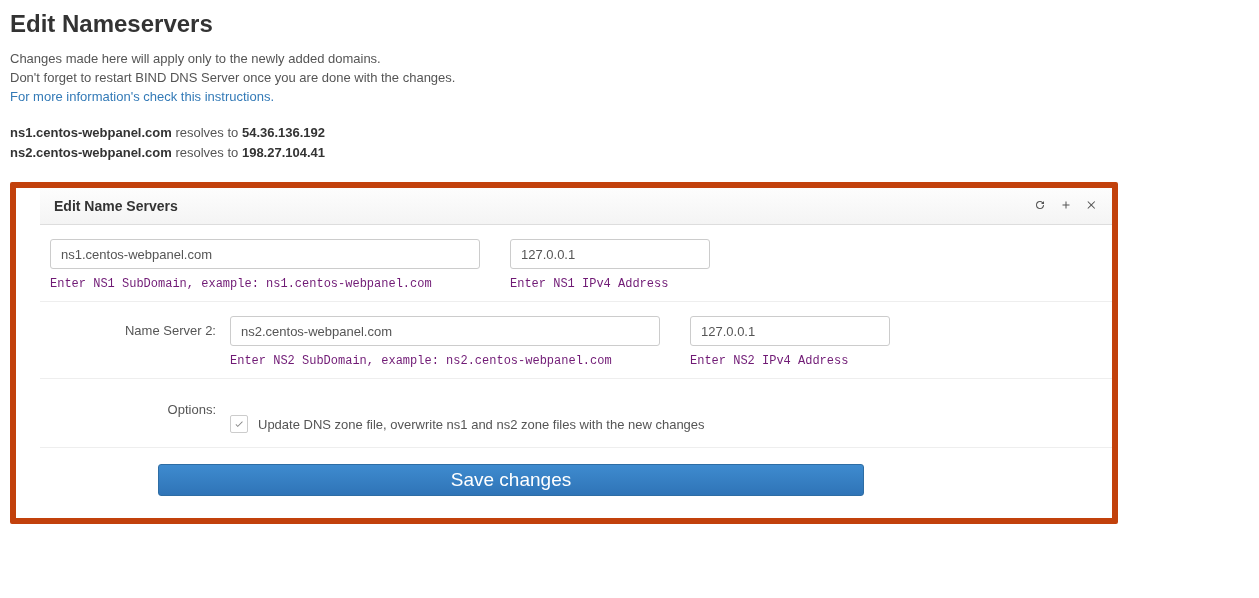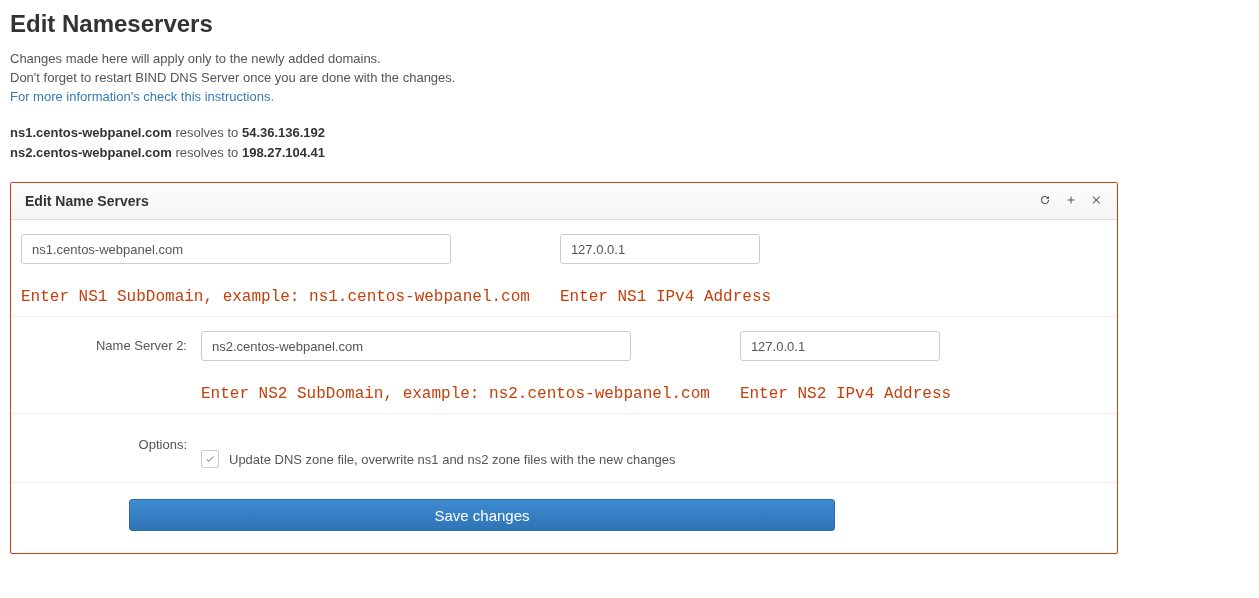--- a/index.html
+++ b/index.html
@@ -17,24 +17,25 @@
       color: #333;
       margin-bottom: 12px;
     }
     .intro { margin-bottom: 16px; line-height: 1.45; }
     .intro a { color: #337ab7; text-decoration: none; }
     .resolve-block { margin-bottom: 18px; line-height: 1.6; }
     .resolve-block b { font-weight: 700; color: #333; }
 
     .panel {
       width: 1108px;
-      border: 1px solid #c2410c;
+      border: 6px solid #c2410c;
       border-radius: 2px;
       background: #fff;
       margin-bottom: 20px;
+      padding-left: 24px;
     }
     .panel-heading {
       background: linear-gradient(#fdfdfd, #f4f4f4);
       border-bottom: 1px solid #ddd;
       padding: 10px 14px;
       display: flex;
       align-items: center;
       justify-content: space-between;
     }
     .panel-heading-title {
@@ -73,24 +74,24 @@
       border: 1px solid #ccc;
       border-radius: 3px;
       padding: 0 10px;
       font-size: 13px;
       color: #555;
       background: #fff;
     }
     .input-wide { width: 430px; }
     .input-ip { width: 200px; }
     .help-text {
-      margin-top: 24px;
+      margin-top: 8px;
       font-family: "Courier New", monospace;
-      font-size: 16px;
-      color: #c2410c;
+      font-size: 12px;
+      color: #701a75;
     }
 
     .options-row { padding: 16px 10px 14px; border-bottom: 1px solid #eee; display: flex; }
     .checkbox-list { display: flex; flex-direction: column; gap: 10px; }
     .checkbox-item { display: flex; align-items: center; gap: 10px; margin-top: 20px; }
     .custom-check {
       width: 18px; height: 18px;
       border: 1px solid #ccc;
       border-radius: 2px;
       display: inline-flex;
@@ -104,21 +105,21 @@
     .checkbox-item label { color: #555; cursor: pointer; }
 
     .submit-row { padding: 16px 10px 22px; display:flex; }
     .submit-offset { width: 108px; }
     .btn-primary {
       width: 706px;
       height: 32px;
       background: linear-gradient(#3e8bcf, #2f74b7);
       border: 1px solid #2e6da4;
       color: #fff;
-      font-size: 15px;
+      font-size: 19px;
       border-radius: 3px;
       cursor: pointer;
     }
   </style>
 </head>
 <body>
 
 <h3 class="page-title">Edit Nameservers</h3>
 
 <div class="intro">

